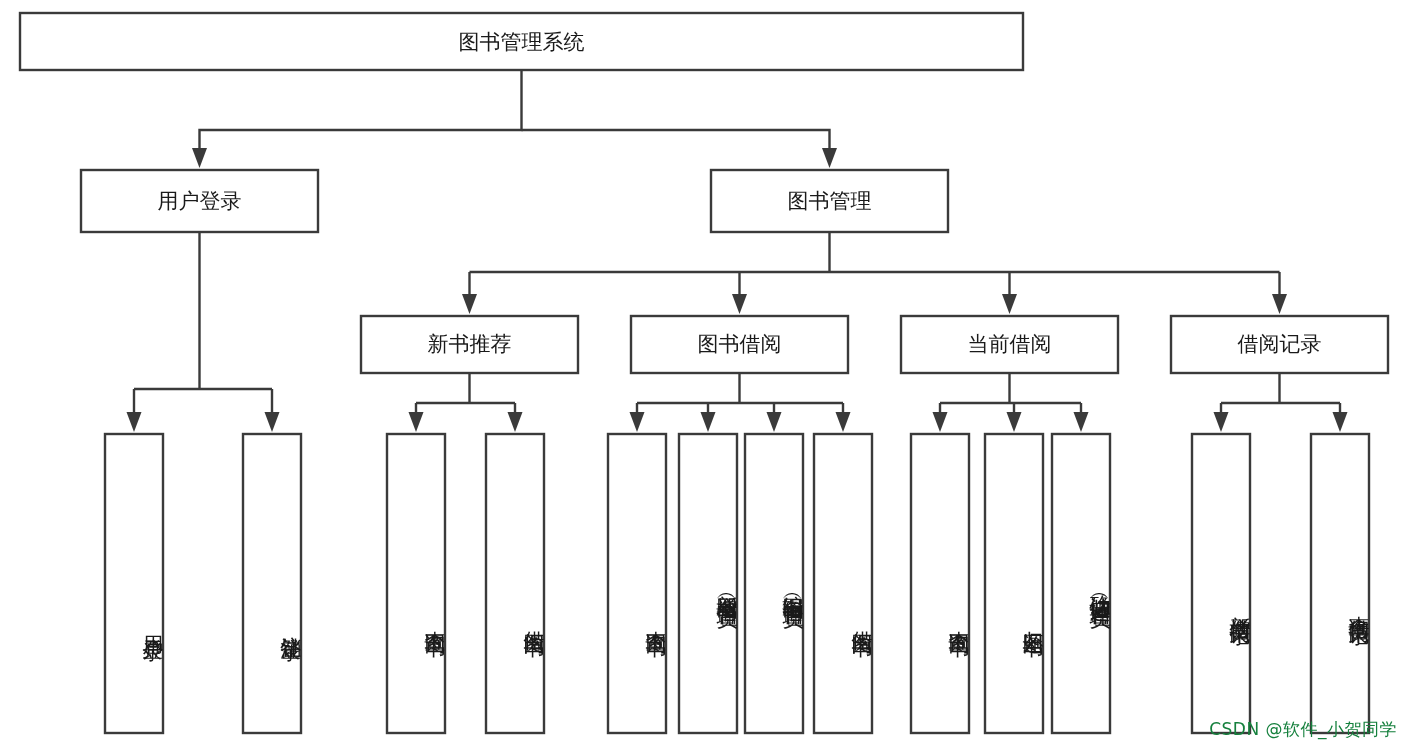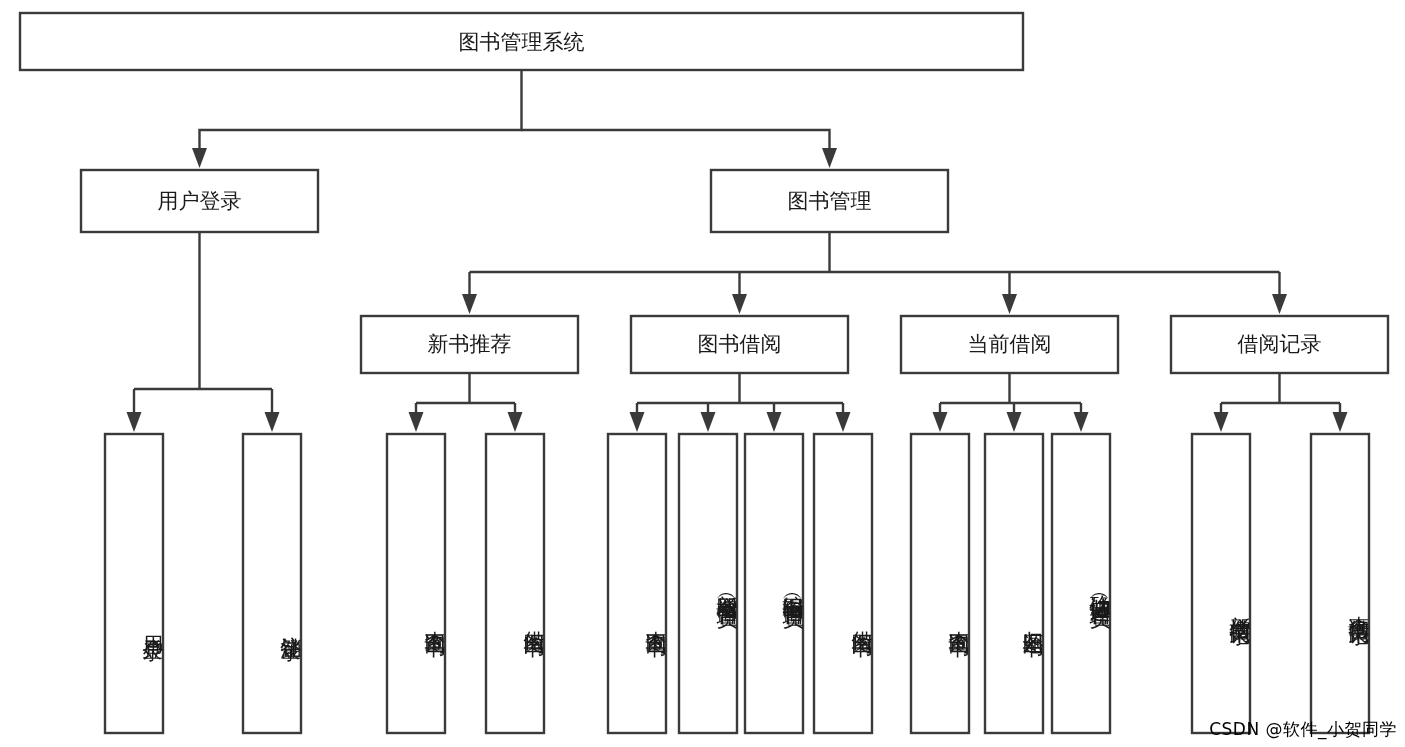--- a/index.html
+++ b/index.html
@@ -63,21 +63,21 @@
     justify-content: center;
     white-space: nowrap;
     pointer-events: none;
   }
   .watermark {
     position: absolute;
     right: 8px;
     bottom: 6px;
     font-family: "DejaVu Sans", "Liberation Sans", sans-serif;
     font-size: 17px;
-    color: #000000;
+    color: #15803d;
     white-space: nowrap;
     letter-spacing: 0.5px;
   }
 </style>
 </head>
 <body>
 
 <div id="diagram-root">
 
   <svg class="flow" viewBox="0 0 1405 747">

